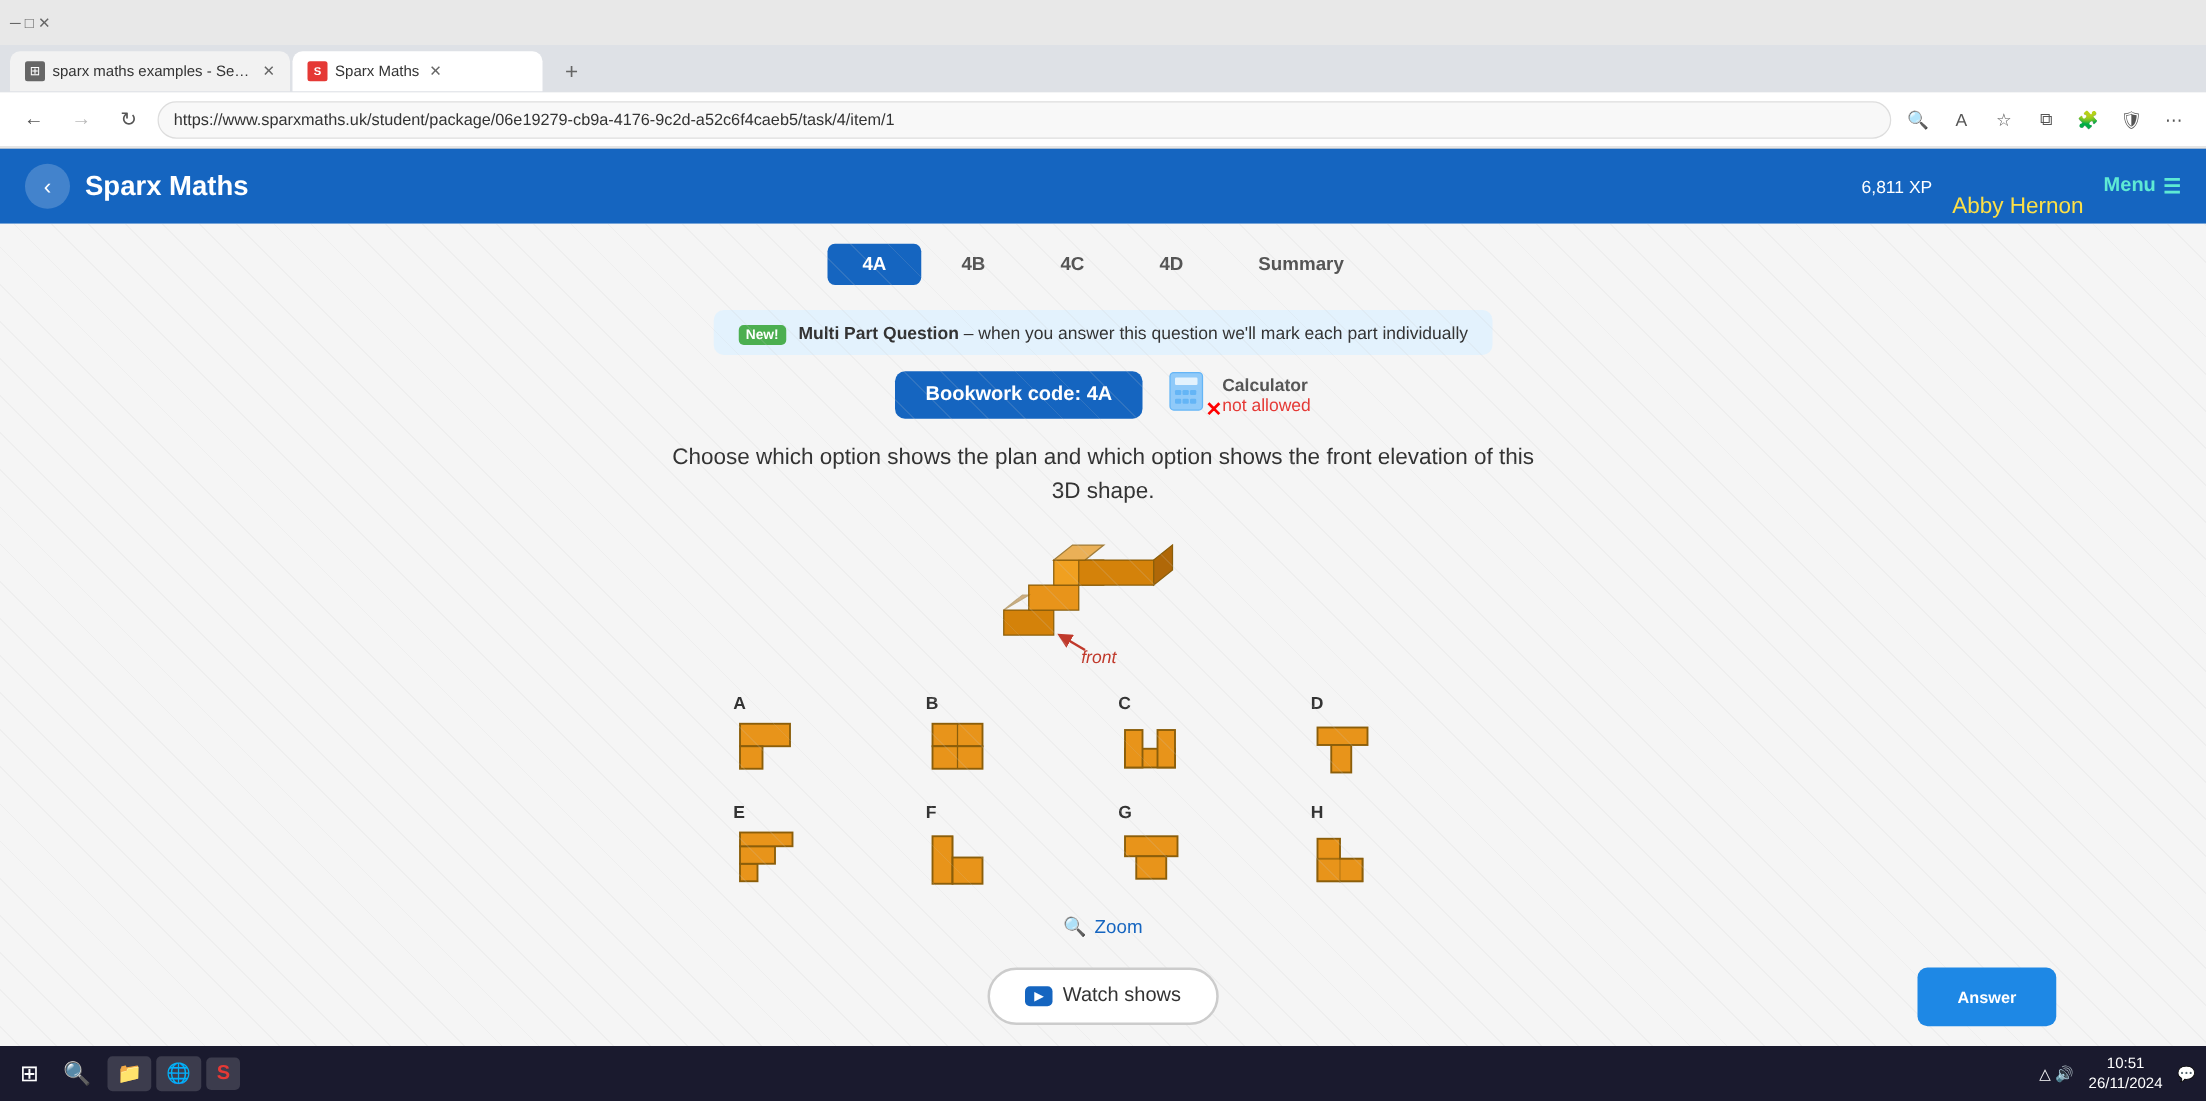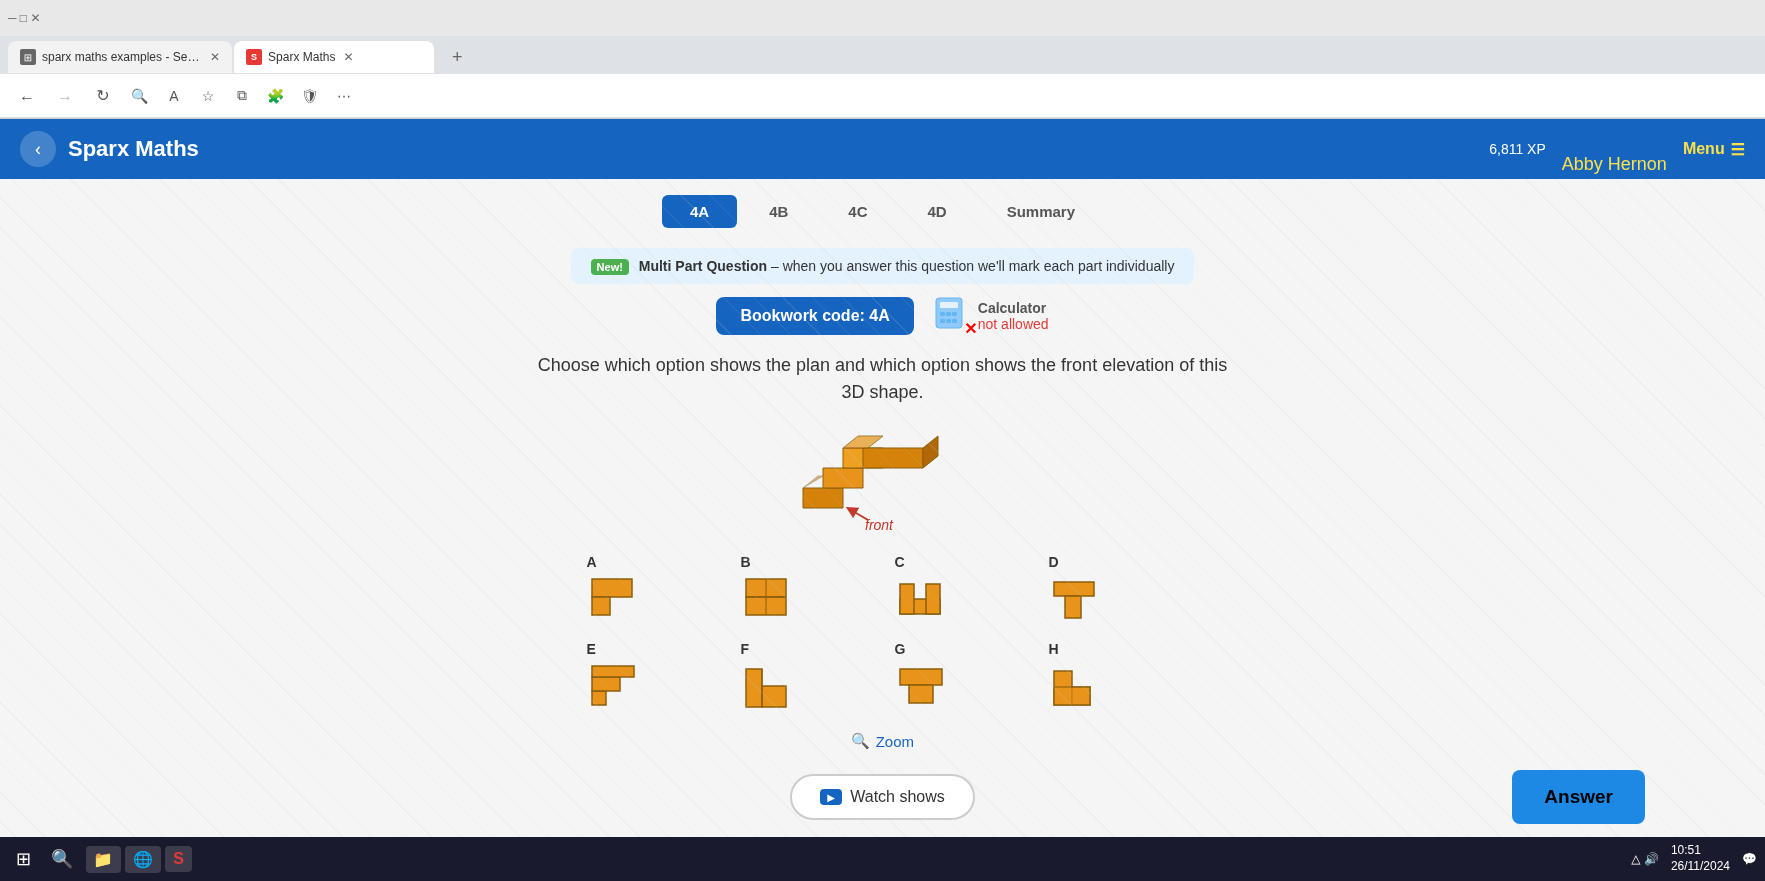--- a/index.html
+++ b/index.html
@@ -136,21 +136,21 @@
       font-size: 18px;
       color: #fde047;
       margin-top: 31px;
     }
     .menu-btn {
       display: flex;
       align-items: center;
       gap: 6px;
       background: none;
       border: none;
-      color: #fde047;
+      color: #5eead4;
       font-size: 16px;
       font-weight: bold;
       cursor: pointer;
     }
 
     
     .main-content {
       background: #f5f5f5;
       min-height: calc(881px - 60px - 120px);
       position: relative;
@@ -327,25 +327,25 @@
       border-radius: 4px;
       width: 22px; height: 16px;
       display: flex; align-items: center; justify-content: center;
       color: white;
       font-size: 10px;
     }
     .answer-btn {
       position: absolute;
       right: 120px;
       background: #1e88e5;
-      color: #000000;
+      color: #ffffff;
       border: none;
       border-radius: 8px;
       padding: 16px 32px;
-      font-size: 19px;
+      font-size: 13px;
       font-weight: bold;
       cursor: pointer;
     }
 
     
     .taskbar {
       position: fixed;
       bottom: 0;
       left: 0;
       right: 0;
@@ -375,21 +375,21 @@
     }
     .system-tray {
       margin-left: auto;
       display: flex;
       align-items: center;
       gap: 12px;
       color: white;
       font-size: 12px;
     }
     .time-display {
-      text-align: left;
+      text-align: center;
       line-height: 1.3;
       font-size: 12px;
       color: white;
     }
   </style>
 </head>
 <body>
 
 <div class="browser-chrome">
 
@@ -410,20 +410,21 @@
       <span style="font-size:12px;">Sparx Maths</span>
       <span class="tab-close">✕</span>
     </div>
     <button class="tab-close" style="background:none;border:none;font-size:18px;padding:0 8px;cursor:pointer;">+</button>
   </div>
 
   <div class="nav-bar">
     <button class="nav-btn">←</button>
     <button class="nav-btn" style="color:#bbb;">→</button>
     <button class="nav-btn">↻</button>
+    <input class="address-bar" type="text" value="https://www.sparxmaths.uk/student/package/06e19279-cb9a-4176-9c2d-a52c6f4caeb5/task/4/item/1" style="">
     <div class="nav-icons">
       <button class="nav-icon-btn">🔍</button>
       <button class="nav-icon-btn">A</button>
       <button class="nav-icon-btn">☆</button>
       <button class="nav-icon-btn">⧉</button>
       <button class="nav-icon-btn">🧩</button>
       <button class="nav-icon-btn">🛡</button>
       <button class="nav-icon-btn">⋯</button>
     </div>
   </div>

